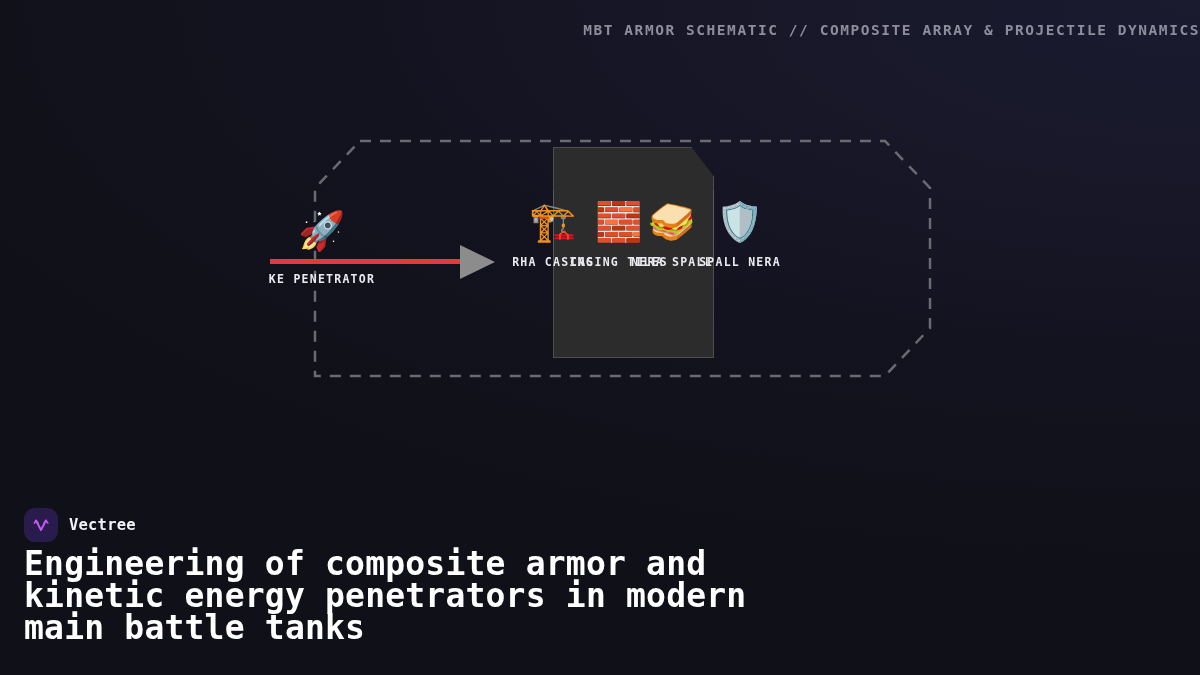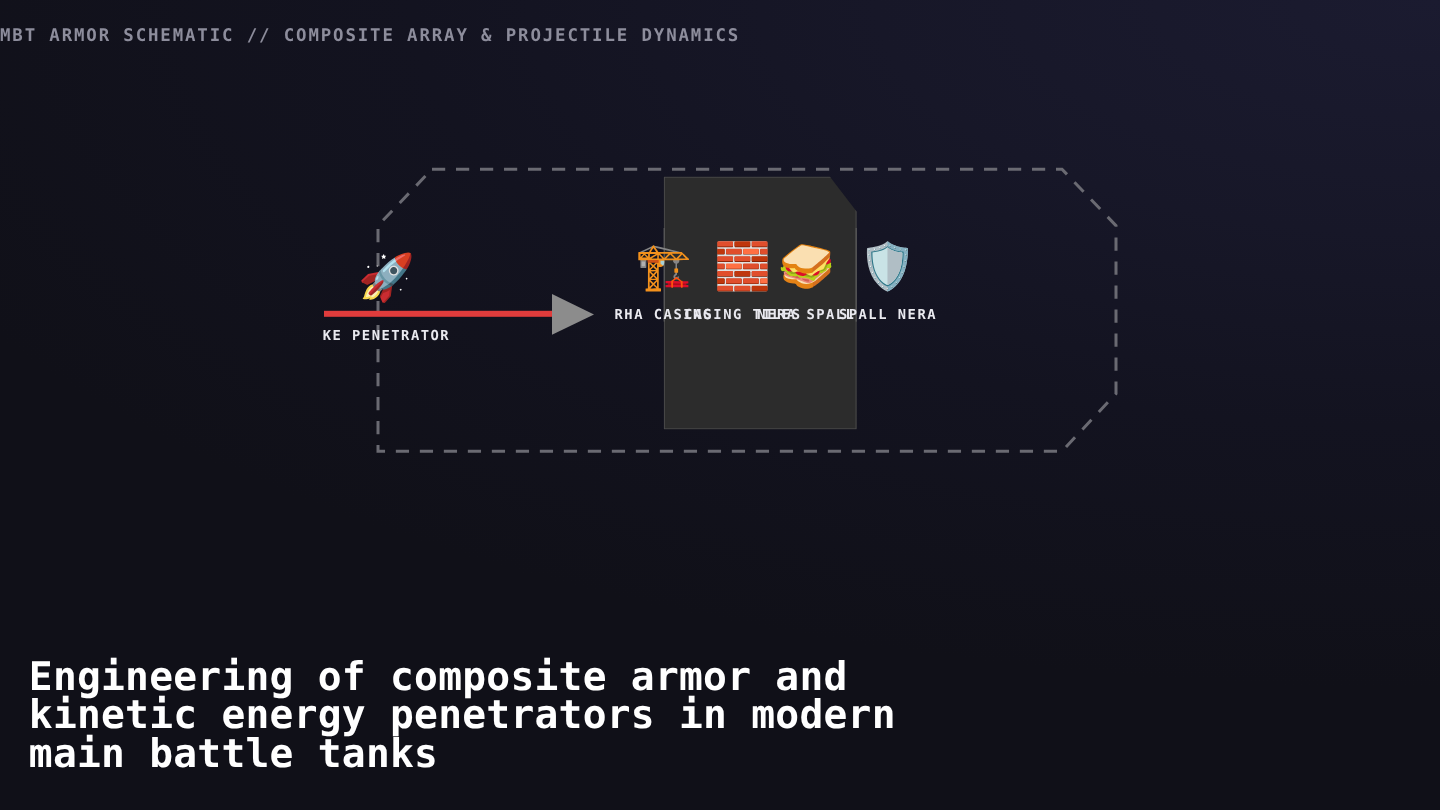--- a/index.html
+++ b/index.html
@@ -14,21 +14,21 @@
     position:absolute; inset:0;
     width:1200px; height:675px;
     background:
       radial-gradient(115% 85% at 100% 0%, #1b1b30 0%, #171728 34%, #131320 62%, #101018 100%),
       #101018;
   }
 
   
   #schematic-title {
     position:absolute; left:0; top:22px; width:1200px;
-    text-align:left;
+    text-align:right;
     font-size:14.5px; font-weight:700;
     letter-spacing:1.55px;
     color:#8d8d9c;
     white-space:pre;
   }
 
   
   #diagram { position:absolute; left:0; top:0; width:1200px; height:460px; }
   #hex-boundary { position:absolute; left:0; top:0; }
 
@@ -162,20 +162,30 @@
 
     <div class="node" id="node-spall">
       <div class="glyph">🛡️</div>
       <div class="node-label">SPALL NERA</div>
     </div>
 
   </div>
 
   <div id="footer">
 
+    <div id="brand">
+      <div id="brand-logo">
+        <svg width="20" height="20" viewBox="0 0 20 20">
+          <path d="M5 5.5 L10 15 L15 5.5" fill="none" stroke="#c45cf2" stroke-width="1.9" stroke-linecap="round" stroke-linejoin="round"></path>
+          <path d="M5 5.5 L3.4 8.2 M5 5.5 L7 8.0" fill="none" stroke="#c45cf2" stroke-width="1.6" stroke-linecap="round"></path>
+          <path d="M15 5.5 L13.1 8.2 M15 5.5 L16.8 8.0" fill="none" stroke="#c45cf2" stroke-width="1.6" stroke-linecap="round"></path>
+        </svg>
+      </div>
+      <div id="brand-name">Vectree</div>
+    </div>
 
     <div id="headline">Engineering of composite armor and
 kinetic energy penetrators in modern
 main battle tanks</div>
 
 
   </div>
 
 </div>
 

